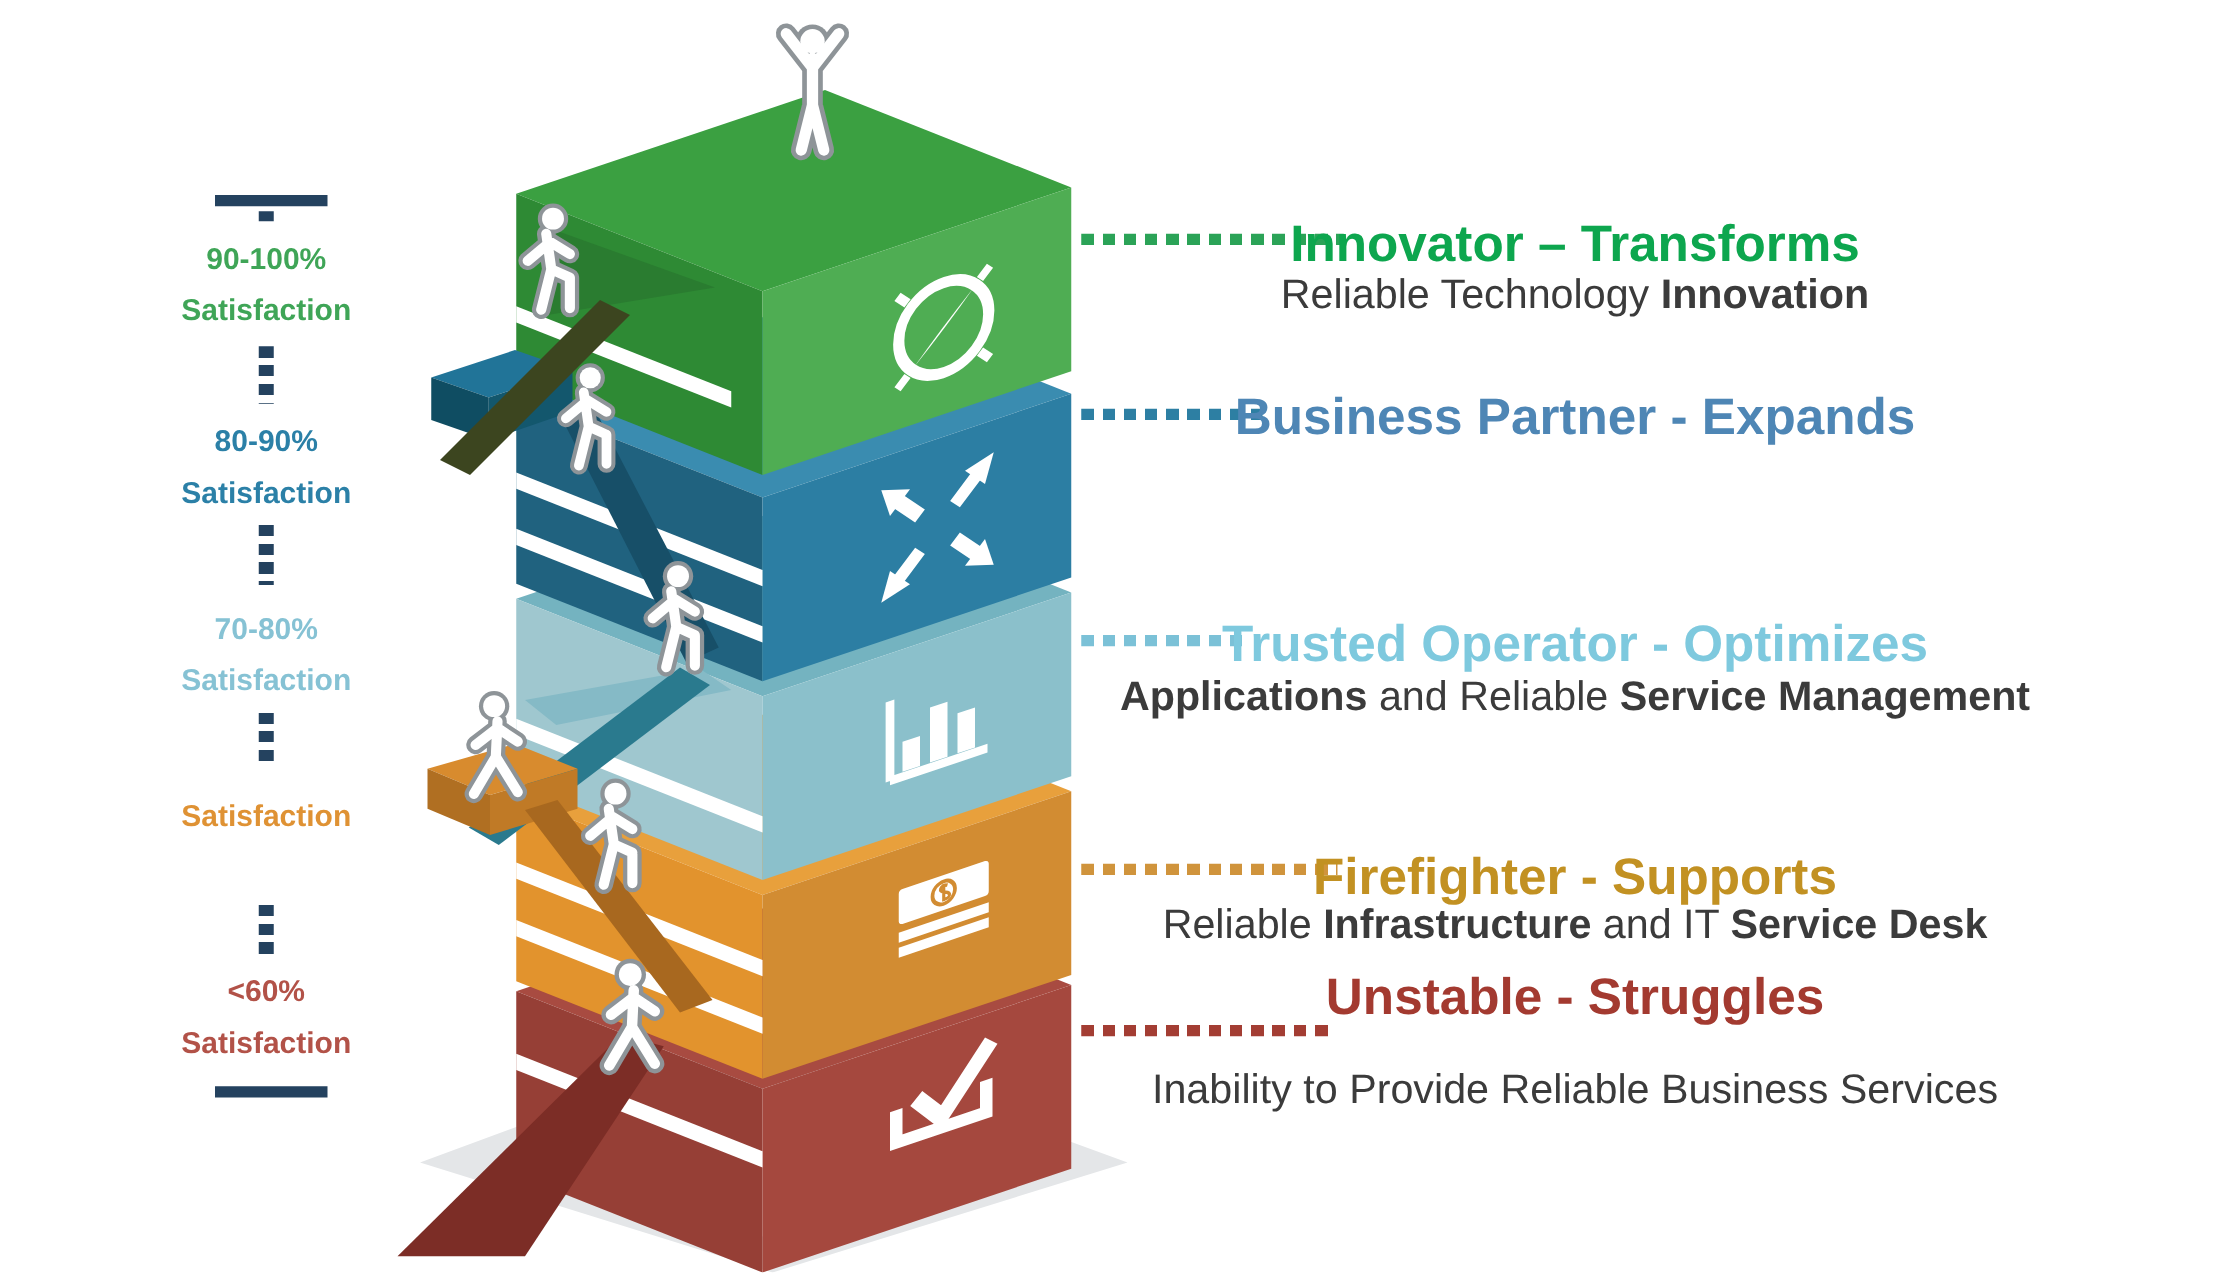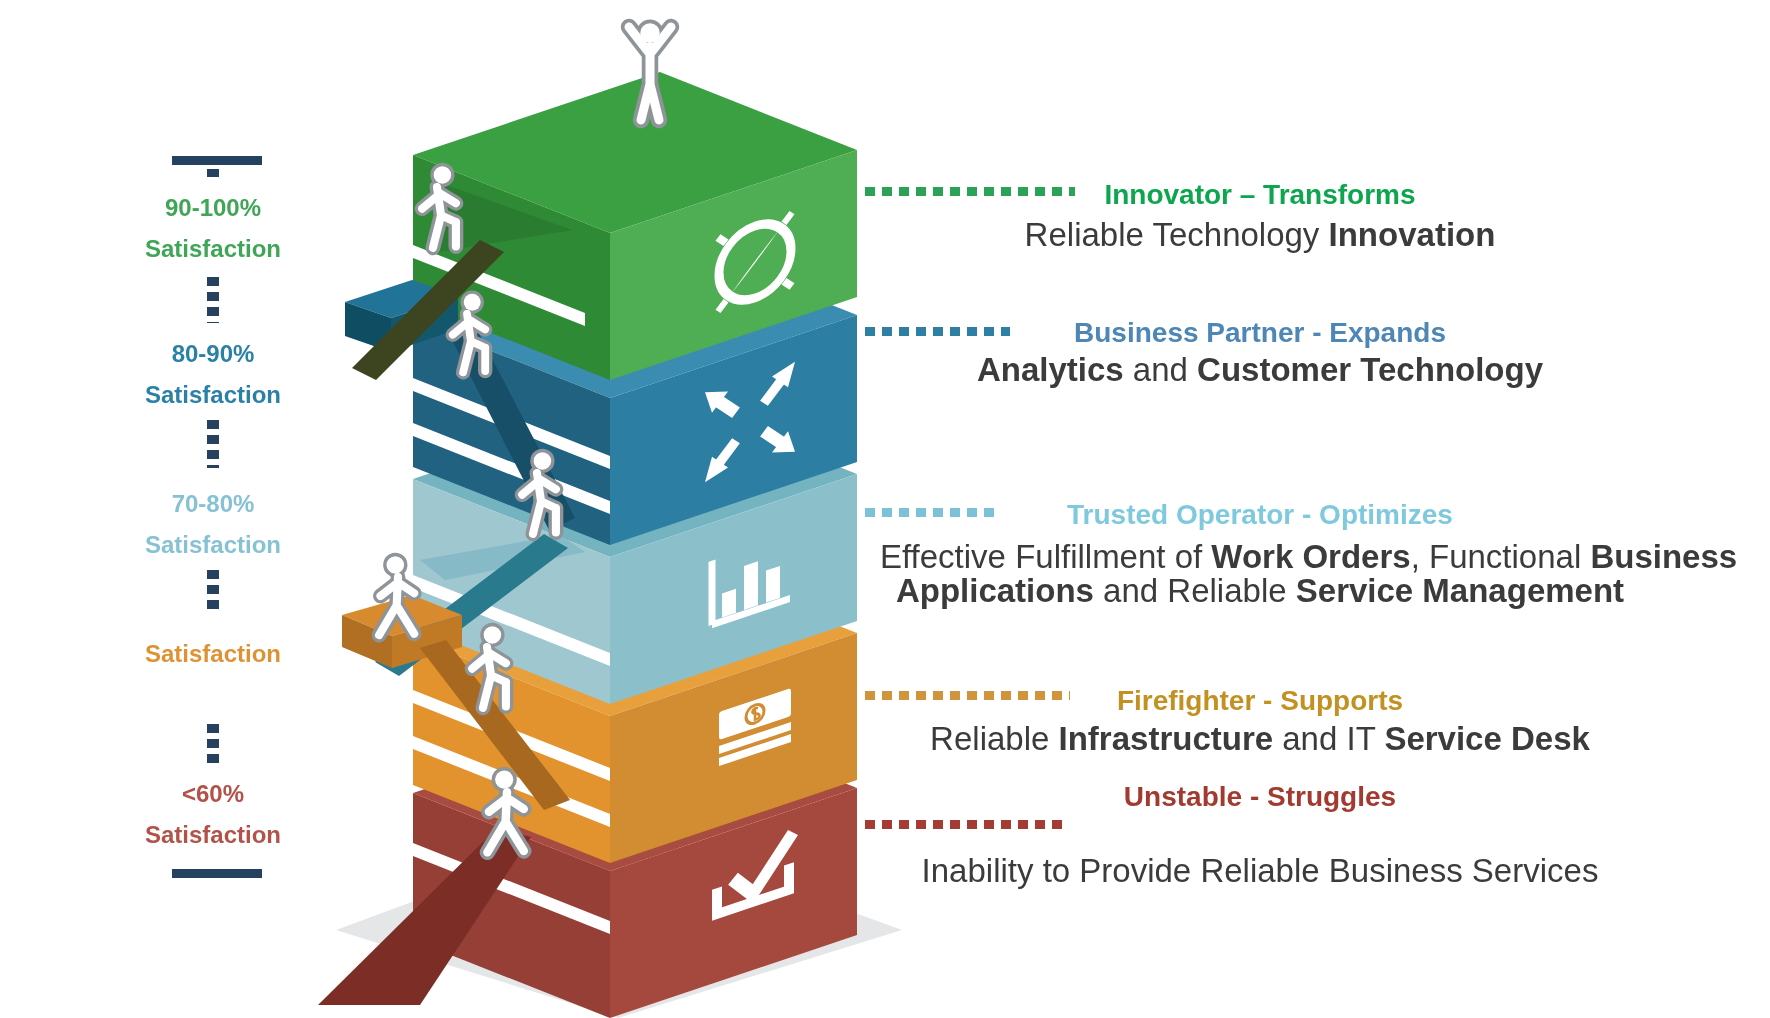--- a/index.html
+++ b/index.html
@@ -18,21 +18,21 @@
   .hbar{position:absolute;left:172px;width:90px;height:9px;}
   .tickdot{position:absolute;left:207px;width:12px;height:8px;}
   .vdots{
     position:absolute;left:207px;width:12px;
     background:repeating-linear-gradient(180deg,#24425f 0 9px,transparent 9px 15px);
   }
   
   .leader{position:absolute;height:9px;}
   .lvl-title{
     position:absolute;left:880px;width:760px;text-align:center;
-    font-weight:bold;font-size:28px;line-height:42px;white-space:nowrap;
+    font-weight:bold;font-size:41px;line-height:42px;white-space:nowrap;
   }
   .lvl-desc{
     position:absolute;left:880px;width:760px;text-align:center;
     font-size:33px;line-height:34px;color:#3b3b3b;white-space:nowrap;
   }
   .lvl-desc b{font-weight:bold;}
   
   #tower-svg{position:absolute;left:0;top:0;}
   .fo{stroke:#8e9498;stroke-width:11;fill:none;stroke-linecap:round;stroke-linejoin:round;}
   .fi{stroke:#ffffff;stroke-width:6;fill:none;stroke-linecap:round;stroke-linejoin:round;}
@@ -210,27 +210,25 @@
 <div>
   <div class="leader" style="left: 865px; top: 187px; width: 210px; background: repeating-linear-gradient(90deg, rgb(43, 163, 87) 0px, rgb(43, 163, 87) 10px, transparent 10px, transparent 17px);"></div>
   <div class="lvl-title" style="top: 174px; color: rgb(13, 166, 78);">Innovator – Transforms</div>
   <div class="lvl-desc" style="top: 218px; color: rgb(59, 59, 59);">
       <div><span>Reliable Technology </span><b>Innovation</b></div>
     </div>
 
   <div class="leader" style="left: 865px; top: 327px; width: 145px; background: repeating-linear-gradient(90deg, rgb(45, 127, 163) 0px, rgb(45, 127, 163) 10px, transparent 10px, transparent 17px);"></div>
   <div class="lvl-title" style="top: 312px; color: rgb(78, 134, 181);">Business Partner - Expands</div>
   <div class="lvl-desc" style="top: 353px; color: rgb(59, 59, 59);">
-      <div><b>Analytics</b><span> and </span><b>Customer Technology</b></div>
     </div>
 
   <div class="leader" style="left: 865px; top: 508px; width: 135px; background: repeating-linear-gradient(90deg, rgb(123, 193, 215) 0px, rgb(123, 193, 215) 10px, transparent 10px, transparent 17px);"></div>
   <div class="lvl-title" style="top: 494px; color: rgb(126, 201, 222);">Trusted Operator - Optimizes</div>
   <div class="lvl-desc" style="top: 540px; color: rgb(59, 59, 59);">
-      <div><span>Effective Fulfillment of </span><b>Work Orders</b><span>, Functional </span><b>Business</b></div>
       <div><b>Applications</b><span> and Reliable </span><b>Service Management</b></div>
     </div>
 
   <div class="leader" style="left: 865px; top: 691px; width: 205px; background: repeating-linear-gradient(90deg, rgb(208, 148, 60) 0px, rgb(208, 148, 60) 10px, transparent 10px, transparent 17px);"></div>
   <div class="lvl-title" style="top: 680px; color: rgb(194, 145, 34);">Firefighter - Supports</div>
   <div class="lvl-desc" style="top: 722px; color: rgb(59, 59, 59);">
       <div><span>Reliable </span><b>Infrastructure</b><span> and IT </span><b>Service Desk</b></div>
     </div>
 
   <div class="leader" style="left: 865px; top: 820px; width: 200px; background: repeating-linear-gradient(90deg, rgb(163, 61, 51) 0px, rgb(163, 61, 51) 10px, transparent 10px, transparent 17px);"></div>

